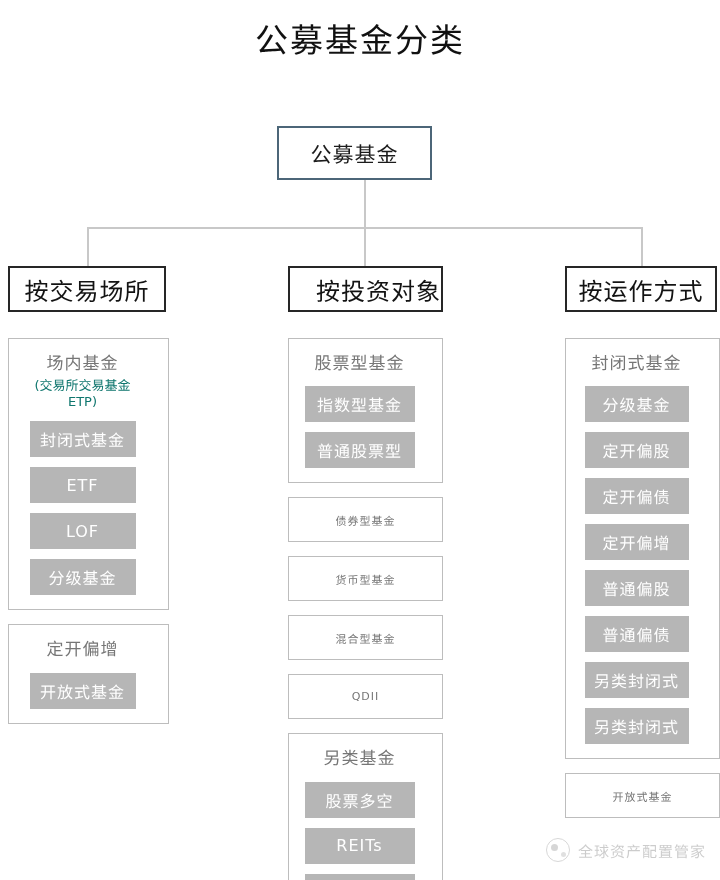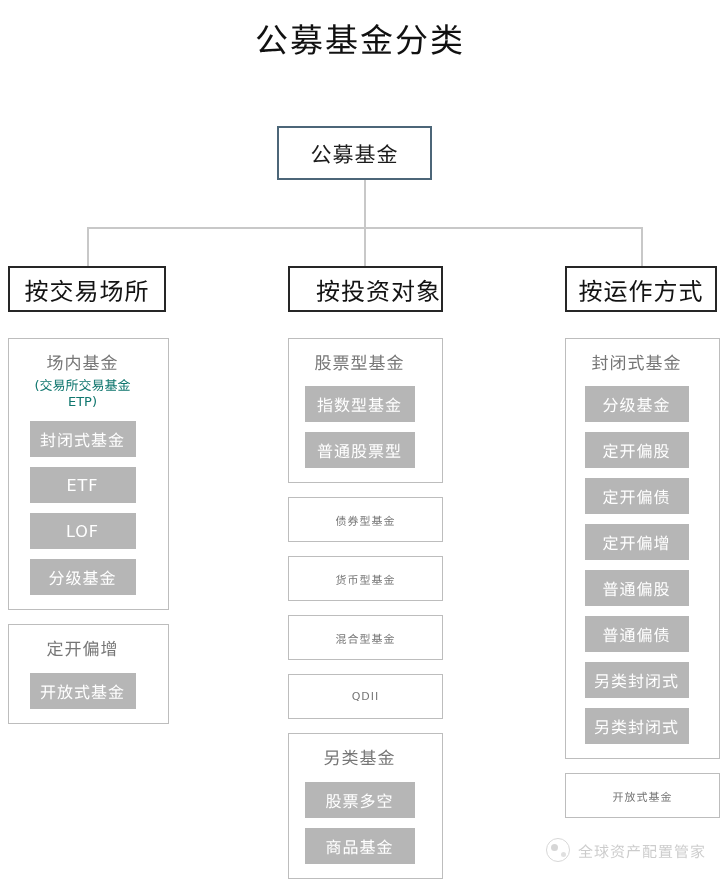--- a/index.html
+++ b/index.html
@@ -239,20 +239,21 @@
       </div>
     </div>
     <div class="leaf-box">债券型基金</div>
     <div class="leaf-box">货币型基金</div>
     <div class="leaf-box">混合型基金</div>
     <div class="leaf-box">QDII</div>
     <div class="group-box">
       <div class="group-title">另类基金</div>
       <div class="group-items">
         <div class="pill">股票多空</div>
+        <div class="pill">REITs</div>
         <div class="pill">商品基金</div>
       </div>
     </div>
   </div>
 <div class="column col-3">
     <div class="cat-header">按运作方式</div>
     <div class="group-box">
       <div class="group-title">封闭式基金</div>
       <div class="group-items">
         <div class="pill">分级基金</div>

